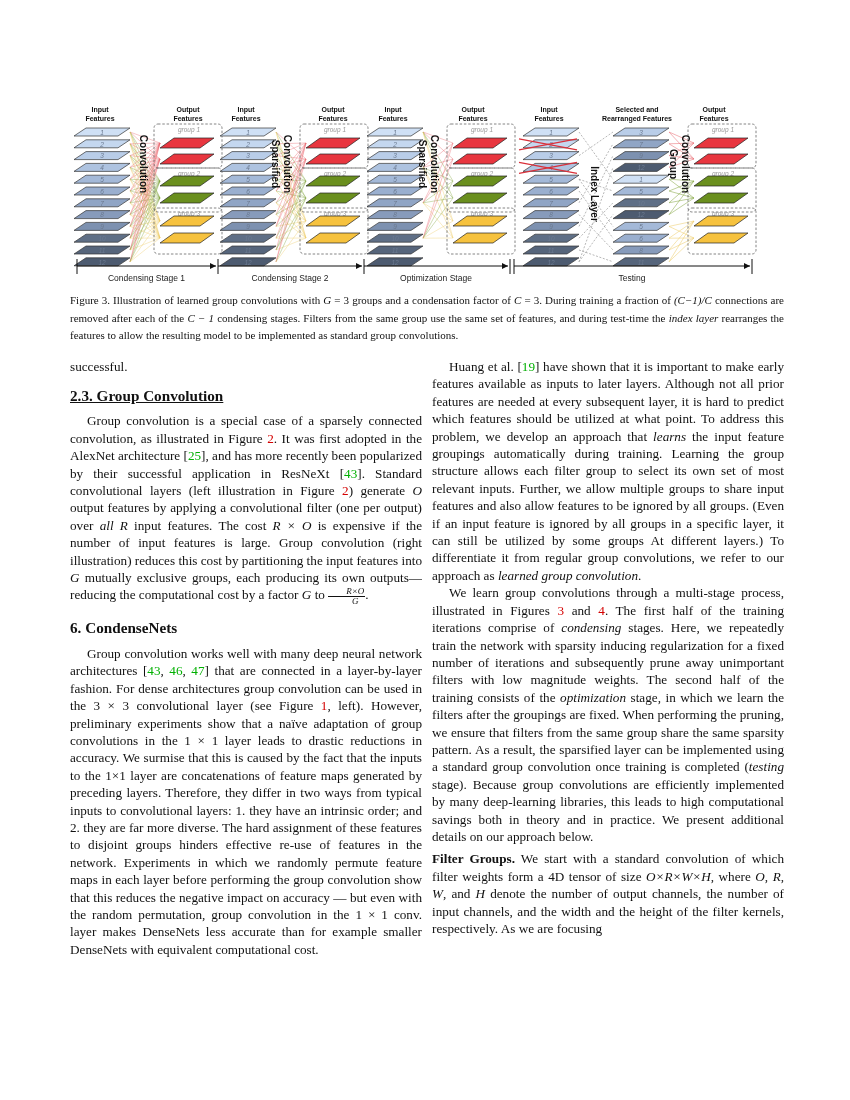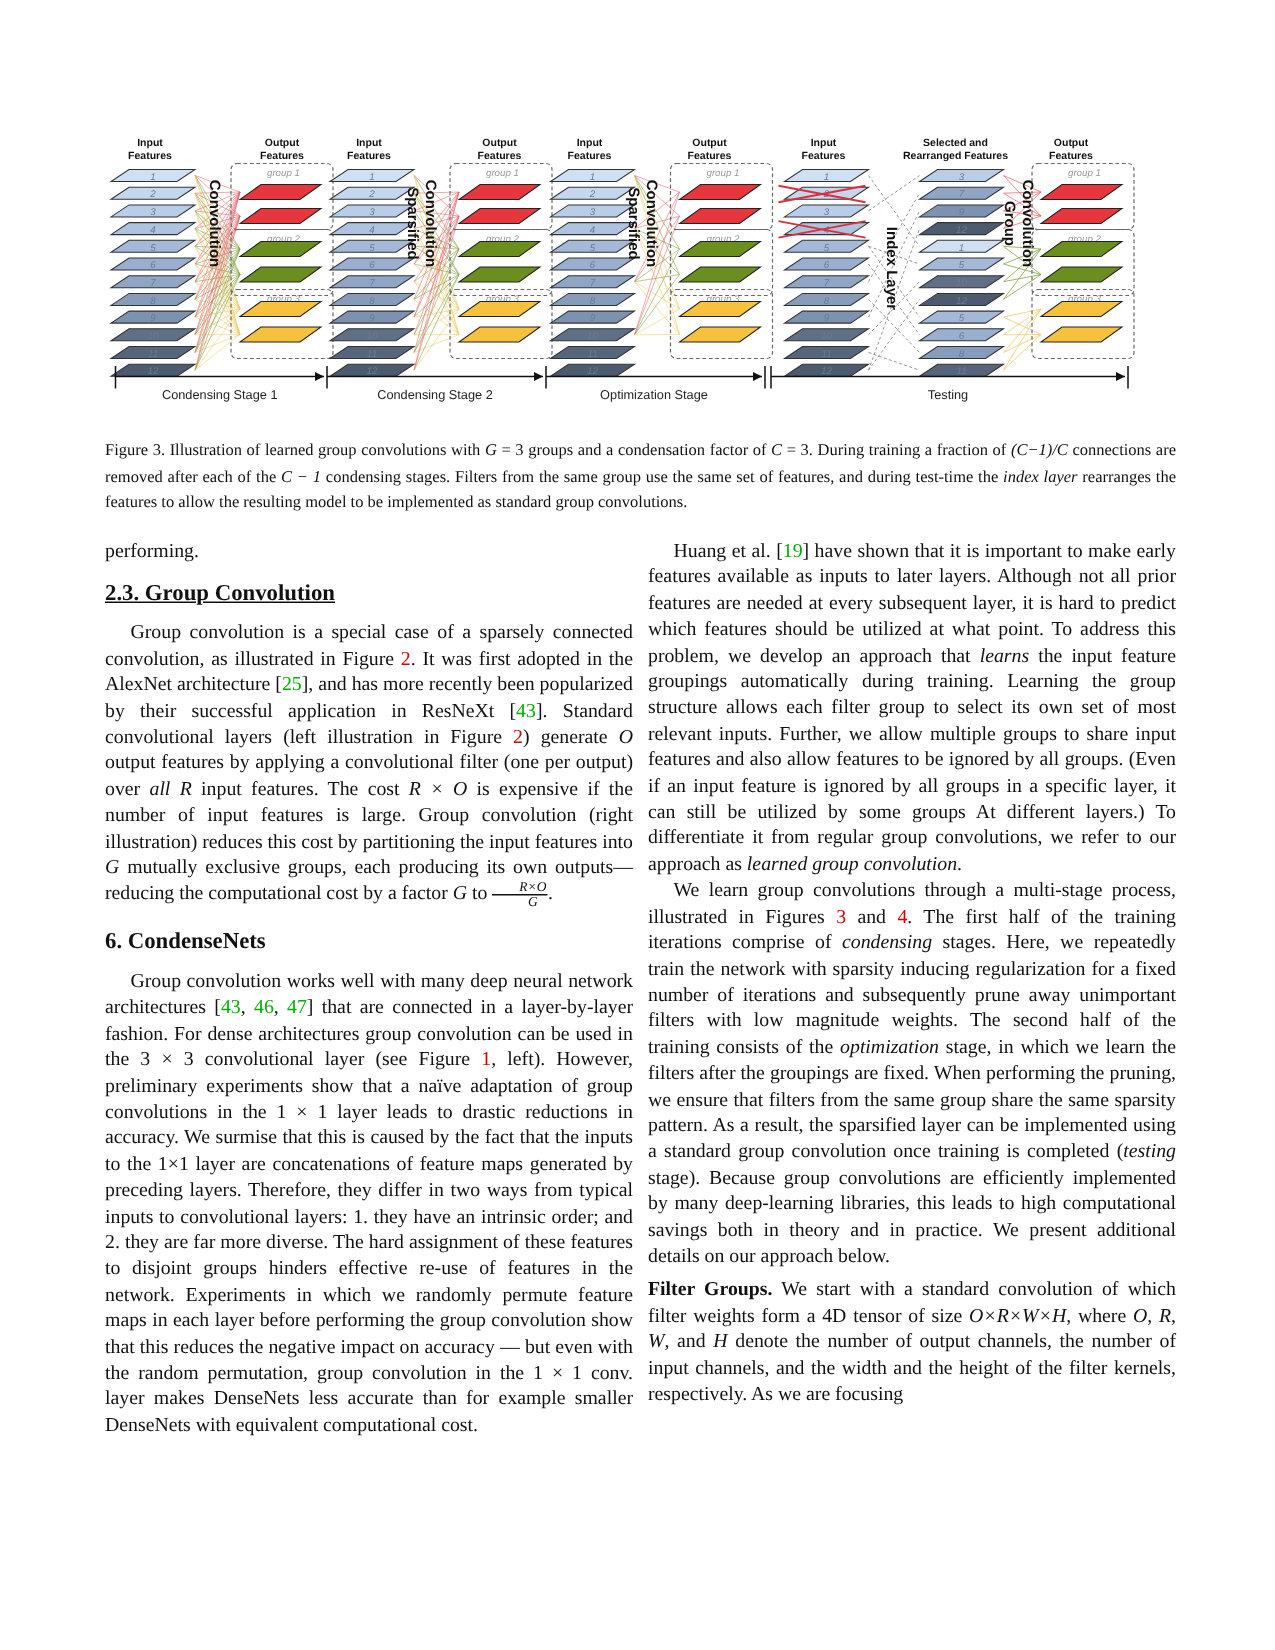--- a/index.html
+++ b/index.html
@@ -1,18 +1,18 @@
 <!DOCTYPE html>
 <html><head>
 <meta charset="utf-8">
 <style>
   html, body { margin:0; padding:0; background:#ffffff; }
   body { width:850px; height:1100px; position:relative; overflow:hidden;
          font-family:"Liberation Serif", "DejaVu Serif", serif; color:#111; }
-  .figure { position:absolute; left:60px; top:89px; width:730px; height:186px; }
+  .figure { position:absolute; left:60px; top:104px; width:730px; height:186px; }
   .figure svg { display:block; }
   .caption { position:absolute; left:70px; top:292px; width:714px;
              font-size:11px; line-height:17.6px; text-align:justify; }
   .col { position:absolute; top:358px; width:352px; font-size:13.2px; line-height:17.4px; }
   .col.left { left:70px; }
   .col.right { left:432px; }
   .col p { margin:0; text-align:justify; hyphens:none; }
   .col p.indent { text-indent:17px; }
   .col h2 { font-size:15.2px; font-weight:bold; margin:0; line-height:20px; }
   .sec-23 { margin-top:11px !important; margin-bottom:6px !important;text-decoration:underline; }
@@ -427,21 +427,21 @@
       <line x1="454" y1="155" x2="454" y2="170" stroke="#111" stroke-width="1"></line>
       <polygon points="690,162 684,159 684,165" fill="#111"></polygon>
       <line x1="692" y1="155" x2="692" y2="170" stroke="#111" stroke-width="1"></line>
       <text x="572" y="177" font-family="Liberation Sans, sans-serif" font-size="8.5" text-anchor="middle" fill="#222">Testing</text>
     </svg>
 </div>
 
 <div class="caption"><span>Figure 3. Illustration of learned group convolutions with </span><span class="math">G</span><span> = 3 groups and a condensation factor of </span><span class="math">C</span><span> = 3. During training a fraction of </span><span class="math">(C−1)/C</span><span> connections are removed after each of the </span><span class="math">C − 1</span><span> condensing stages. Filters from the same group use the same set of features, and during test-time the </span><i>index layer</i><span> rearranges the features to allow the resulting model to be implemented as standard group convolutions.</span></div>
 
 <div class="col left">
-  <p>performing.</p>
+  <p>successful.</p>
   <h2 class="sec-23">2.3. Group Convolution</h2>
   <p class="indent"><span>Group convolution is a special case of a sparsely connected convolution, as illustrated in Figure </span><a class="ref-red">2</a><span>. It was first adopted in the AlexNet architecture [</span><a class="ref-green">25</a><span>], and has more recently been popularized by their successful application in ResNeXt [</span><a class="ref-green">43</a><span>]. Standard convolutional layers (left illustration in Figure </span><a class="ref-red">2</a><span>) generate </span><span class="math">O</span><span> output features by applying a convolutional filter (one per output) over </span><i>all</i><span> </span><span class="math">R</span><span> input features. The cost </span><span class="math">R × O</span><span> is expensive if the number of input features is large. Group convolution (right illustration) reduces this cost by partitioning the input features into </span><span class="math">G</span><span> mutually exclusive groups, each producing its own outputs—reducing the computational cost by a factor </span><span class="math">G</span><span> to </span><span class="frac"><span class="num">R×O</span><span class="den">G</span></span><span>.</span></p>
 
   <h2 class="sec-3">6. CondenseNets</h2>
   <p class="indent"><span>Group convolution works well with many deep neural network architectures [</span><a class="ref-green">43</a><span>, </span><a class="ref-green">46</a><span>, </span><a class="ref-green">47</a><span>] that are connected in a layer-by-layer fashion. For dense architectures group convolution can be used in the 3 × 3 convolutional layer (see Figure </span><a class="ref-red">1</a><span>, left). However, preliminary experiments show that a naïve adaptation of group convolutions in the 1 × 1 layer leads to drastic reductions in accuracy. We surmise that this is caused by the fact that the inputs to the 1×1 layer are concatenations of feature maps generated by preceding layers. Therefore, they differ in two ways from typical inputs to convolutional layers: 1. they have an intrinsic order; and 2. they are far more diverse. The hard assignment of these features to disjoint groups hinders effective re-use of features in the network. Experiments in which we randomly permute feature maps in each layer before performing the group convolution show that this reduces the negative impact on accuracy — but even with the random permutation, group convolution in the 1 × 1 conv. layer makes DenseNets less accurate than for example smaller DenseNets with equivalent computational cost.</span></p>
 </div>
 
 <div class="col right">
   <p class="indent"><span>Huang et al. [</span><a class="ref-green">19</a><span>] have shown that it is important to make early features available as inputs to later layers. Although not all prior features are needed at every subsequent layer, it is hard to predict which features should be utilized at what point. To address this problem, we develop an approach that </span><i>learns</i><span> the input feature groupings automatically during training. Learning the group structure allows each filter group to select its own set of most relevant inputs. Further, we allow multiple groups to share input features and also allow features to be ignored by all groups. (Even if an input feature is ignored by all groups in a specific layer, it can still be utilized by some groups At different layers.) To differentiate it from regular group convolutions, we refer to our approach as </span><i>learned group convolution</i><span>.</span></p>
 

